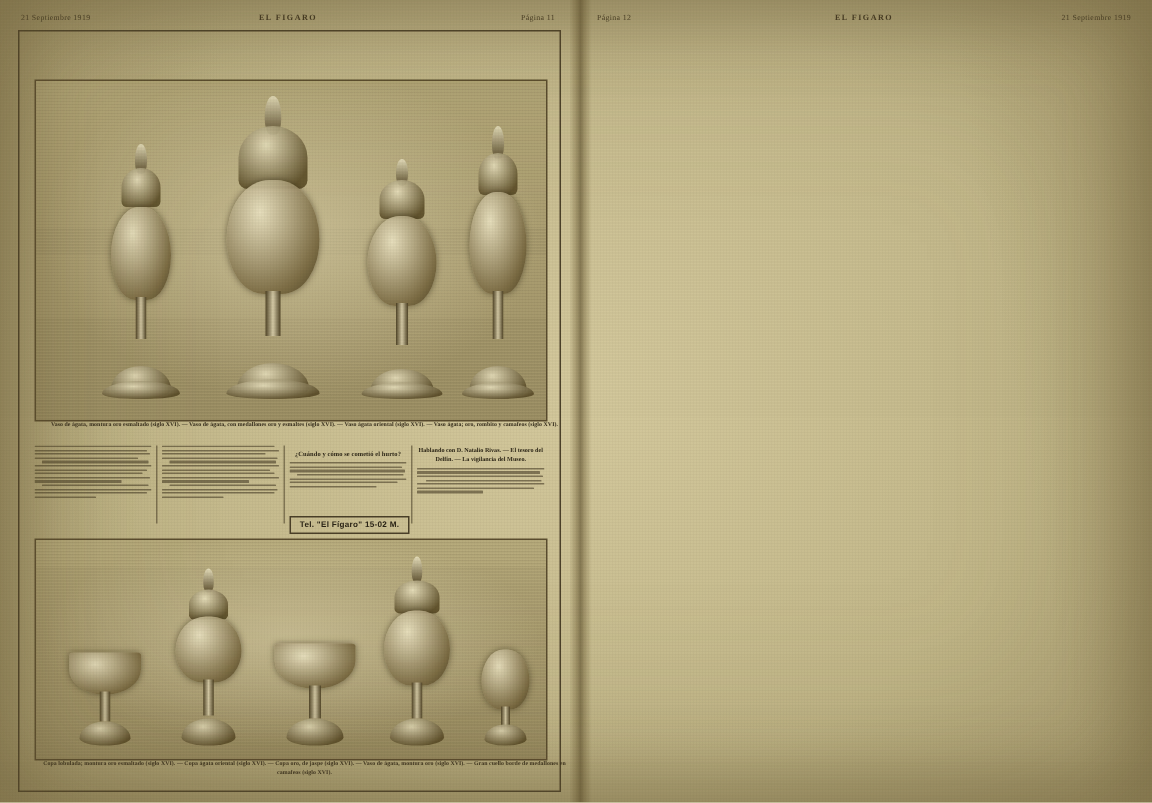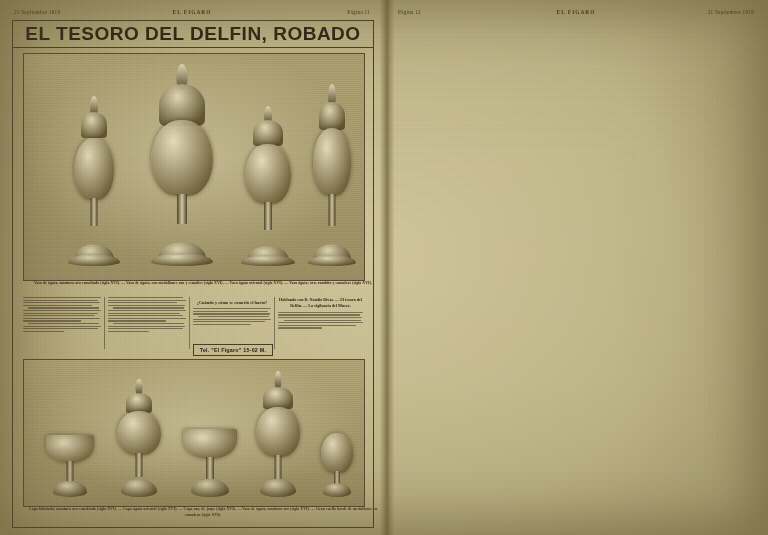--- a/index.html
+++ b/index.html
@@ -148,21 +148,20 @@
   <div class="sheet" id="left-sheet">
 
     <div class="masthead">
       <div class="mh-l">21 Septiembre 1919</div>
       <div class="mh-c">EL FIGARO</div>
       <div class="mh-r">Página 11</div>
     </div>
 
     <div class="frame" id="left-frame">
 
-      <div class="headline" id="hl-left">EL TESORO DEL DELFIN, ROBADO</div>
 
       <div class="plate" style="left:10px;top:32px;width:340px;height:226px;">
         <div class="halo"></div>
 
         <div class="obj" style="left:42px;width:56px;height:176px;">
           <div class="finial" style="bottom:150px;width:8px;height:20px;"></div>
           <div class="lid" style="bottom:128px;width:26px;height:26px;"></div>
           <div class="body" style="width:40px;height:62px;bottom:66px;"></div>
           <div class="stem" style="bottom:40px;width:7px;height:28px;"></div>
           <div class="foot" style="width:40px;height:22px;"></div>

